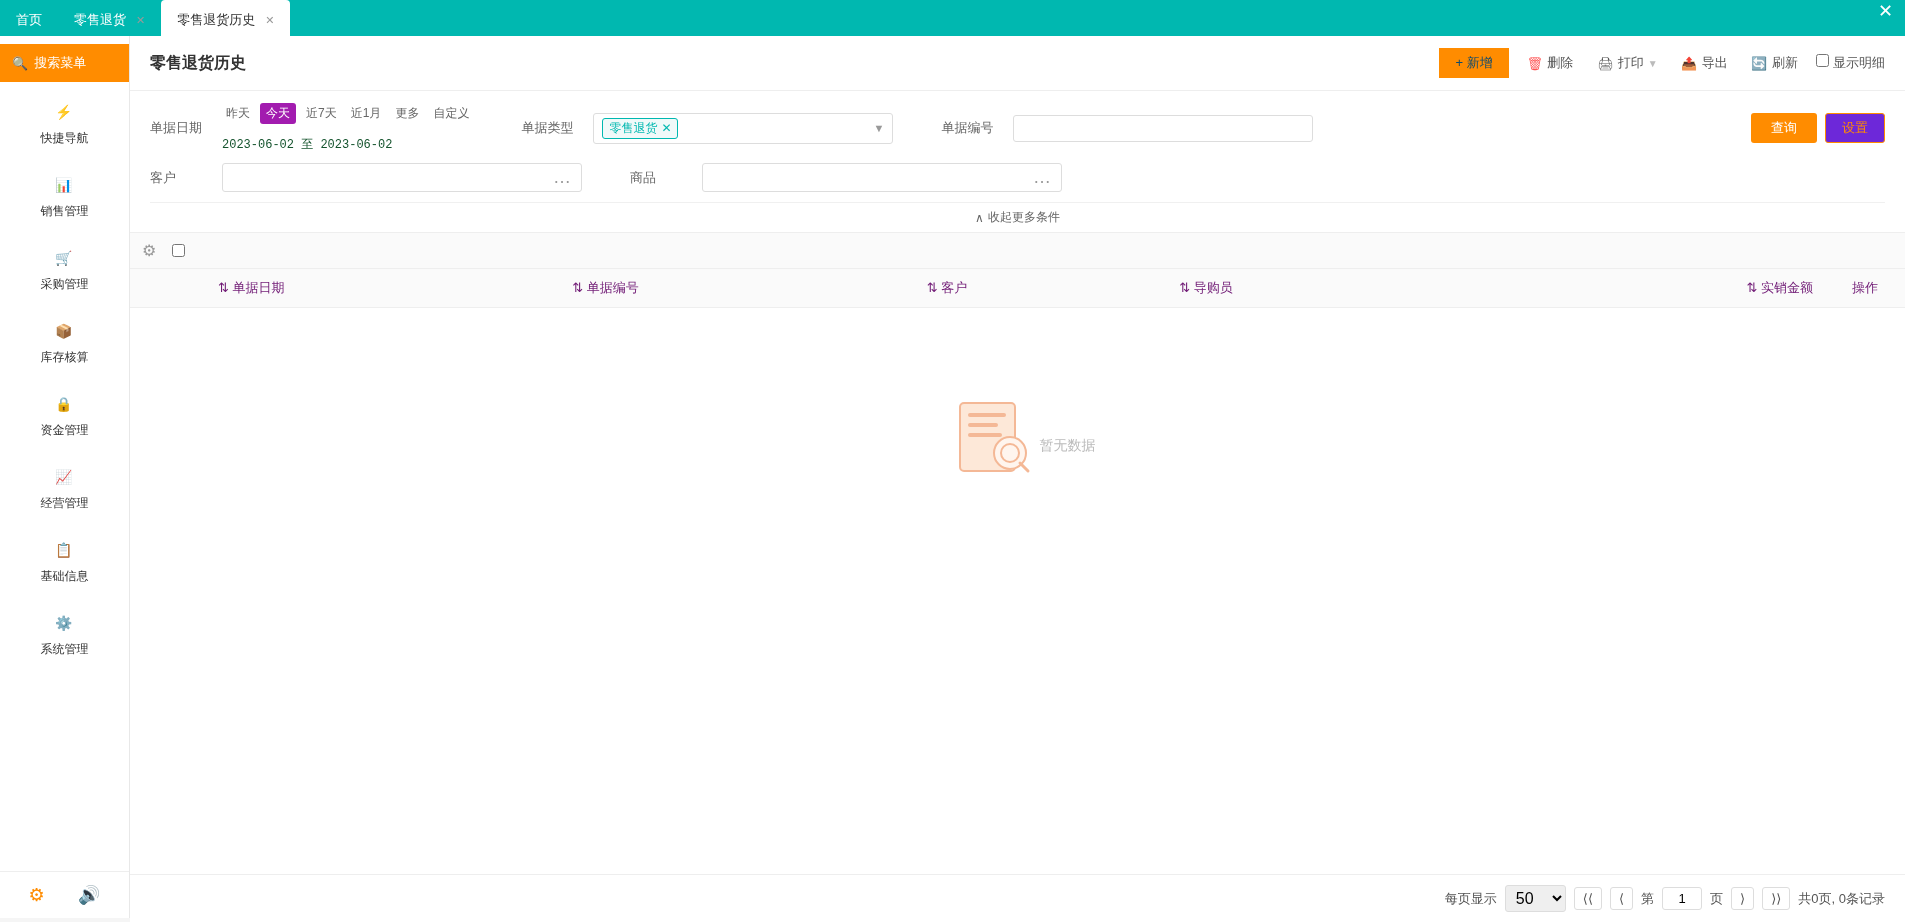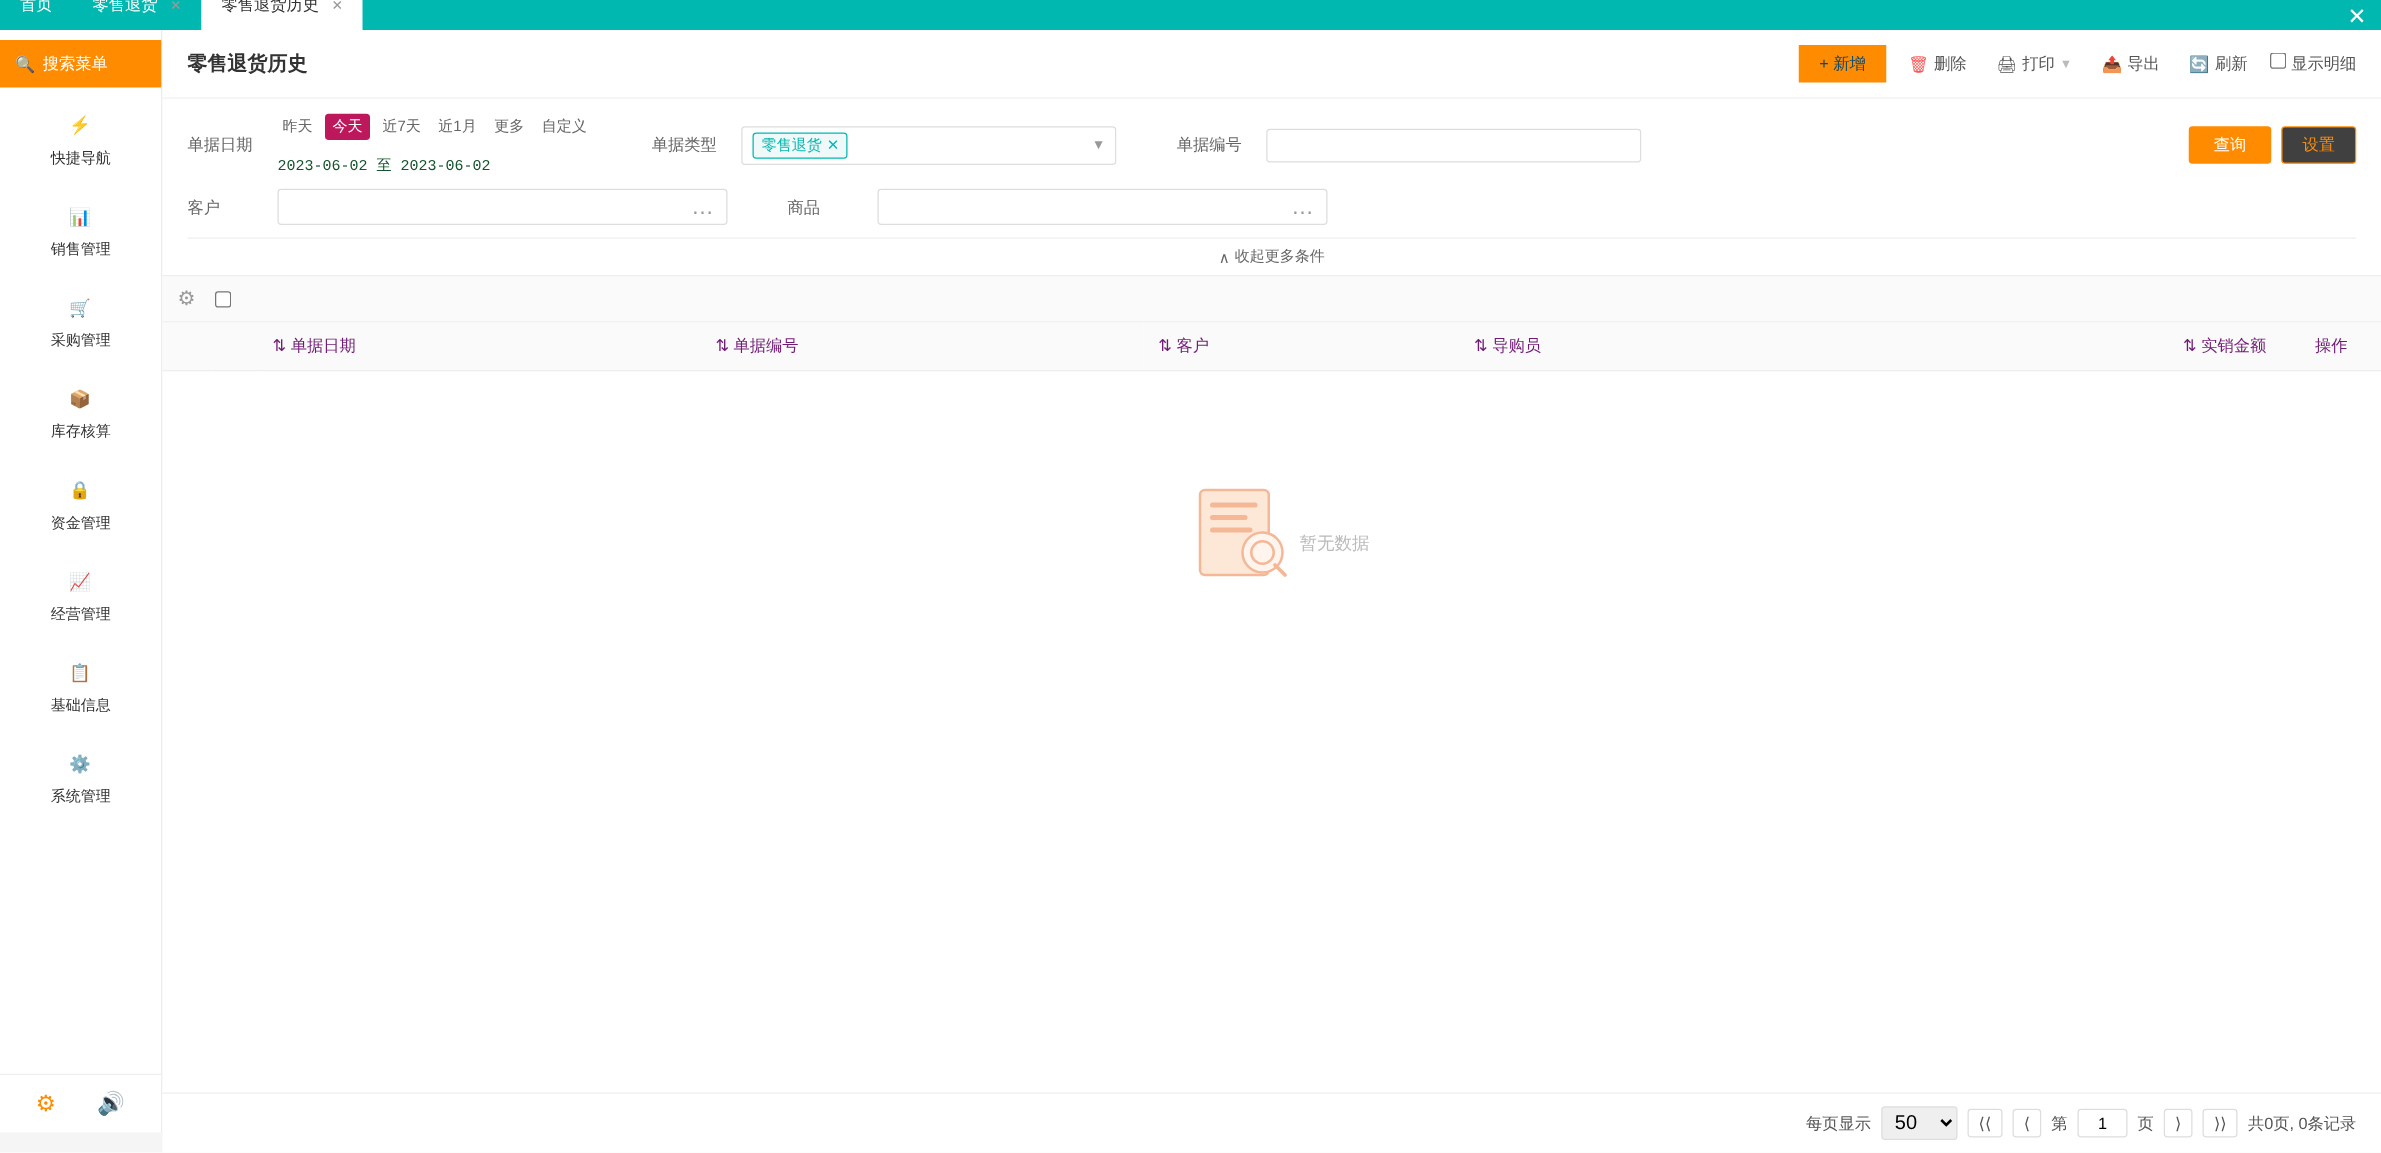--- a/index.html
+++ b/index.html
@@ -1,23 +1,23 @@
 <!DOCTYPE html>
 <html><head>
   <meta charset="utf-8">
   <style>
     * { box-sizing: border-box; margin: 0; padding: 0; font-family: "Microsoft YaHei", Arial, sans-serif; }
     body { width: 1905px; height: 922px; overflow: hidden; background: #f5f5f5; }
 
     
     .top-bar {
-      height: 24px;
+      height: 36px;
       background: #00b8b0;
       display: flex;
-      align-items: flex-end;
+      align-items: flex-start;
       padding-left: 0;
     }
     .tab {
       height: 40px;
       padding: 0 16px;
       display: flex;
       align-items: center;
       font-size: 13px;
       color: #fff;
       cursor: pointer;
@@ -157,21 +157,21 @@
     .btn-query {
       background: #ff8c00;
       color: #fff;
       border: none;
       padding: 6px 20px;
       border-radius: 3px;
       font-size: 13px;
       cursor: pointer;
     }
     .btn-settings {
-      background: #404040;
+      background: #6d28d9;
       color: #ff8c00;
       border: 1px solid #ff8c00;
       padding: 5px 16px;
       border-radius: 3px;
       font-size: 13px;
       cursor: pointer;
     }
     .checkbox-label {
       display: flex;
       align-items: flex-start;
@@ -205,21 +205,21 @@
       align-items: center;
       gap: 6px;
       font-size: 12px;
     }
     .date-shortcut {
       color: #666;
       cursor: pointer;
       padding: 2px 4px;
     }
     .date-shortcut.active {
-      background: #be185d;
+      background: #a21caf;
       color: #fff;
       border-radius: 3px;
       padding: 2px 6px;
     }
     .date-range {
       font-size: 12px;
       color: #14532d;
       margin-top: 12px;
       font-family: Liberation Mono, monospace;
     }

